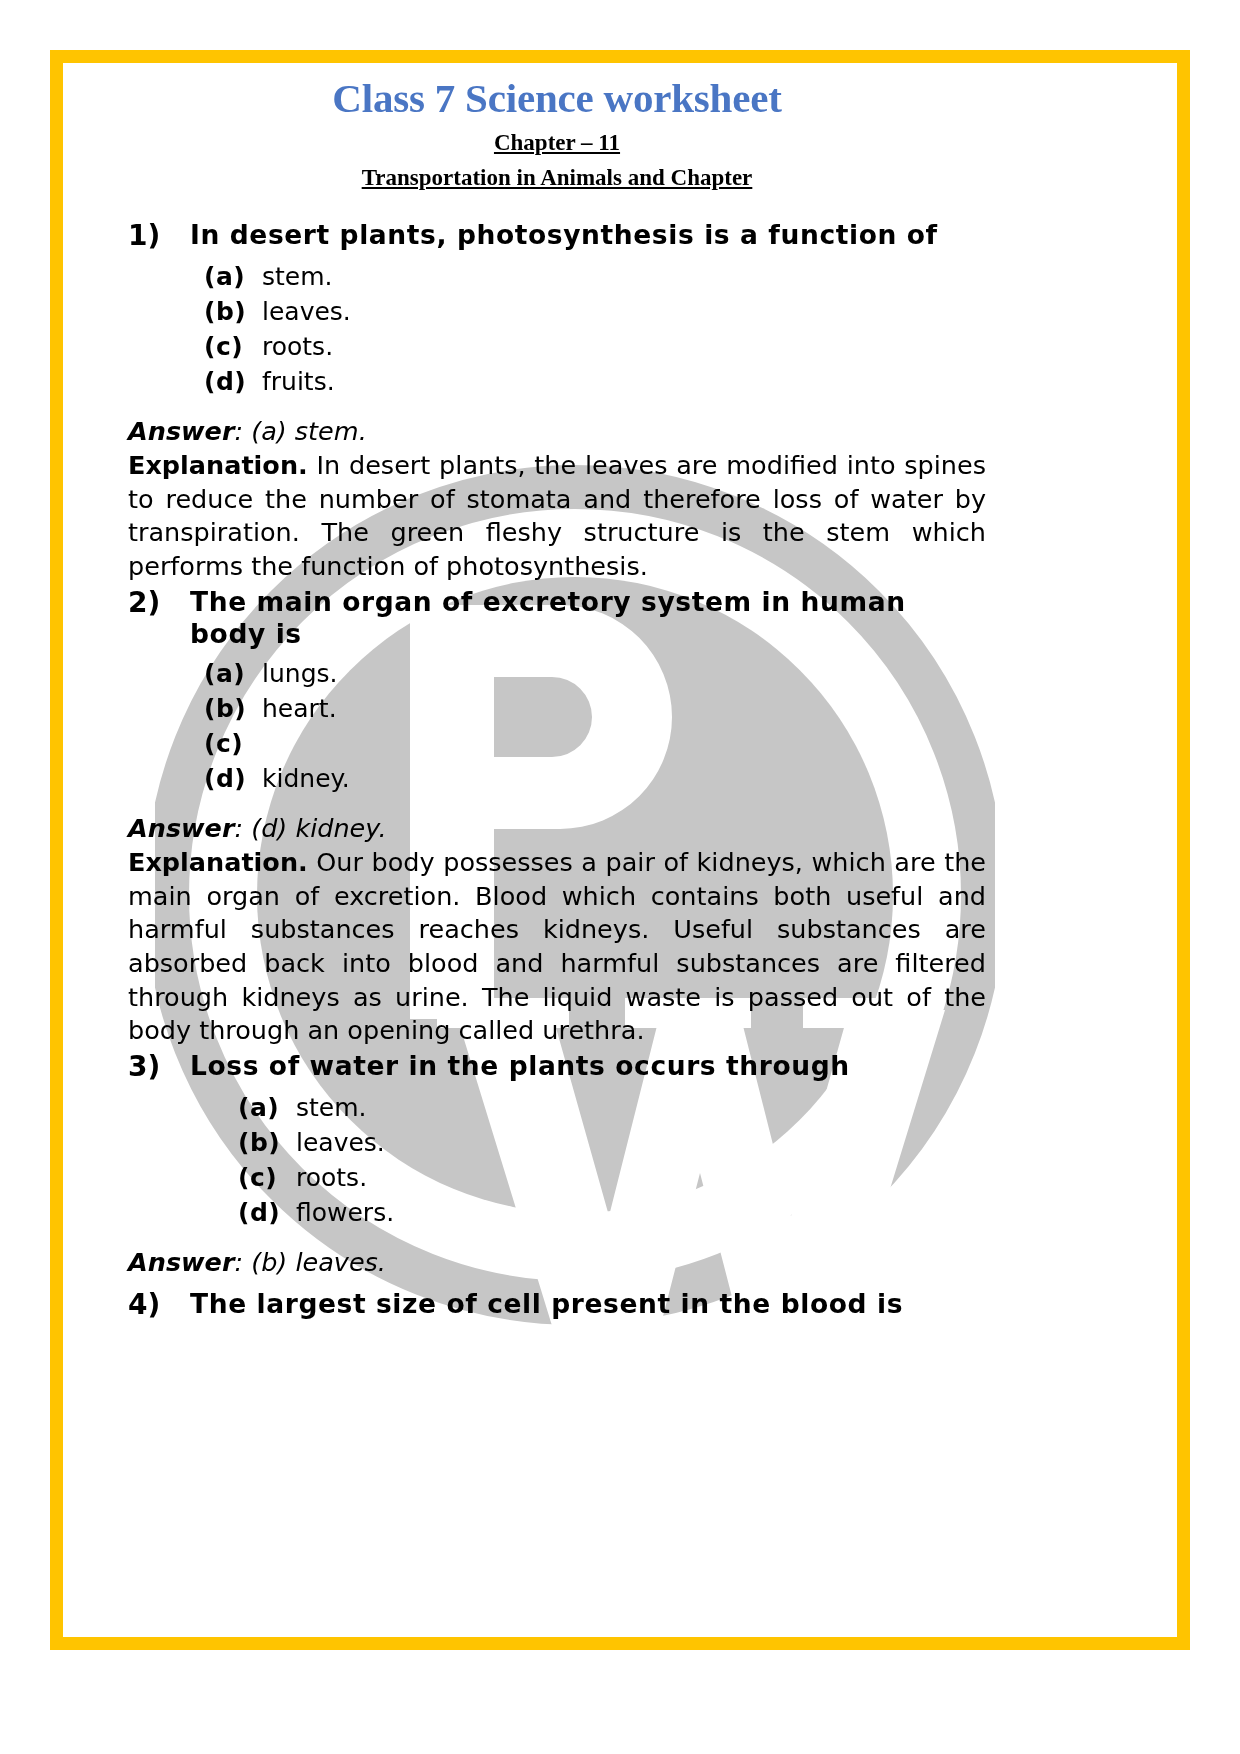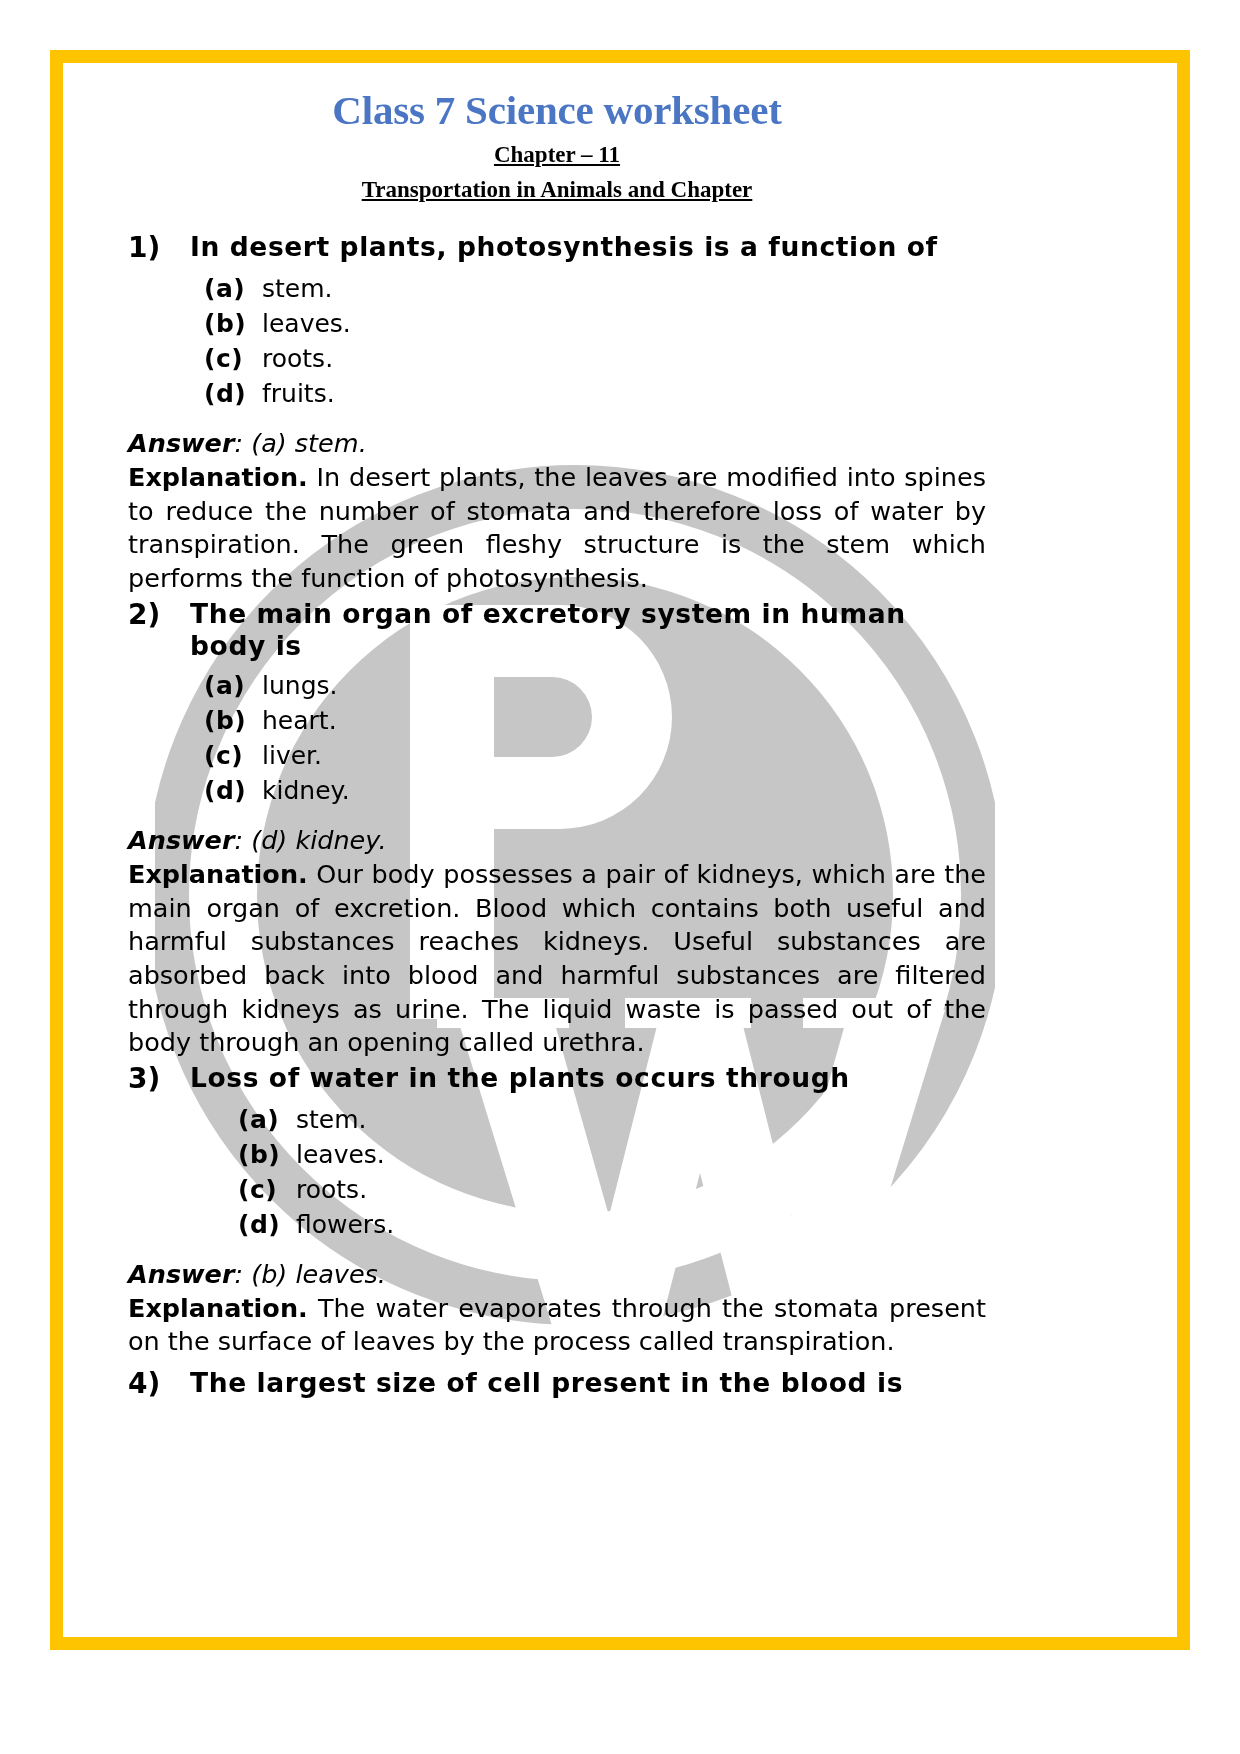--- a/index.html
+++ b/index.html
@@ -37,21 +37,21 @@
     height: 1090px;
     z-index: 0;
     pointer-events: none;
   }
   #watermark svg { display: block; width: 100%; height: 100%; }
 
   
   #content {
     position: absolute;
     left: 128px;
-    top: 88px;
+    top: 76px;
     width: 858px;
     z-index: 2;
   }
 
   .doc-title {
     text-align: center;
     color: #4a76c4;
     font-family: "Liberation Serif", "DejaVu Serif", serif;
     font-weight: bold;
     font-size: 41px;
@@ -207,21 +207,20 @@
       <div class="option opt-indent-1">
         <span class="opt-key">(a)</span>
         <span class="opt-val">lungs.</span>
       </div>
       <div class="option opt-indent-1">
         <span class="opt-key">(b)</span>
         <span class="opt-val">heart.</span>
       </div>
       <div class="option opt-indent-1">
         <span class="opt-key">(c)</span>
-        <span class="opt-val">liver.</span>
       </div>
       <div class="option opt-indent-1">
         <span class="opt-key">(d)</span>
         <span class="opt-val">kidney.</span>
       </div>
     </div>
     <div class="answer-line">
       <span class="lbl">Answer</span><span>: </span><span>(d) kidney.</span>
     </div>
     <div class="explanation tight">
@@ -249,24 +248,20 @@
         <span class="opt-val">roots.</span>
       </div>
       <div class="option opt-indent-2">
         <span class="opt-key">(d)</span>
         <span class="opt-val">flowers.</span>
       </div>
     </div>
     <div class="answer-line">
       <span class="lbl">Answer</span><span>: </span><span>(b) leaves.</span>
     </div>
-    <div class="explanation tight">
-      <span class="lbl">Explanation.</span>
-      <span>The water evaporates through the stomata present on the surface of leaves by the process called transpiration.</span>
-    </div>
   </div>
 
   <div class="q-block" style="margin-top:8px">
     <div class="question">
       <span class="q-num">4)</span>
       <span class="q-text">The largest size of cell present in the blood is</span>
     </div>
   </div>
 
 </div>

